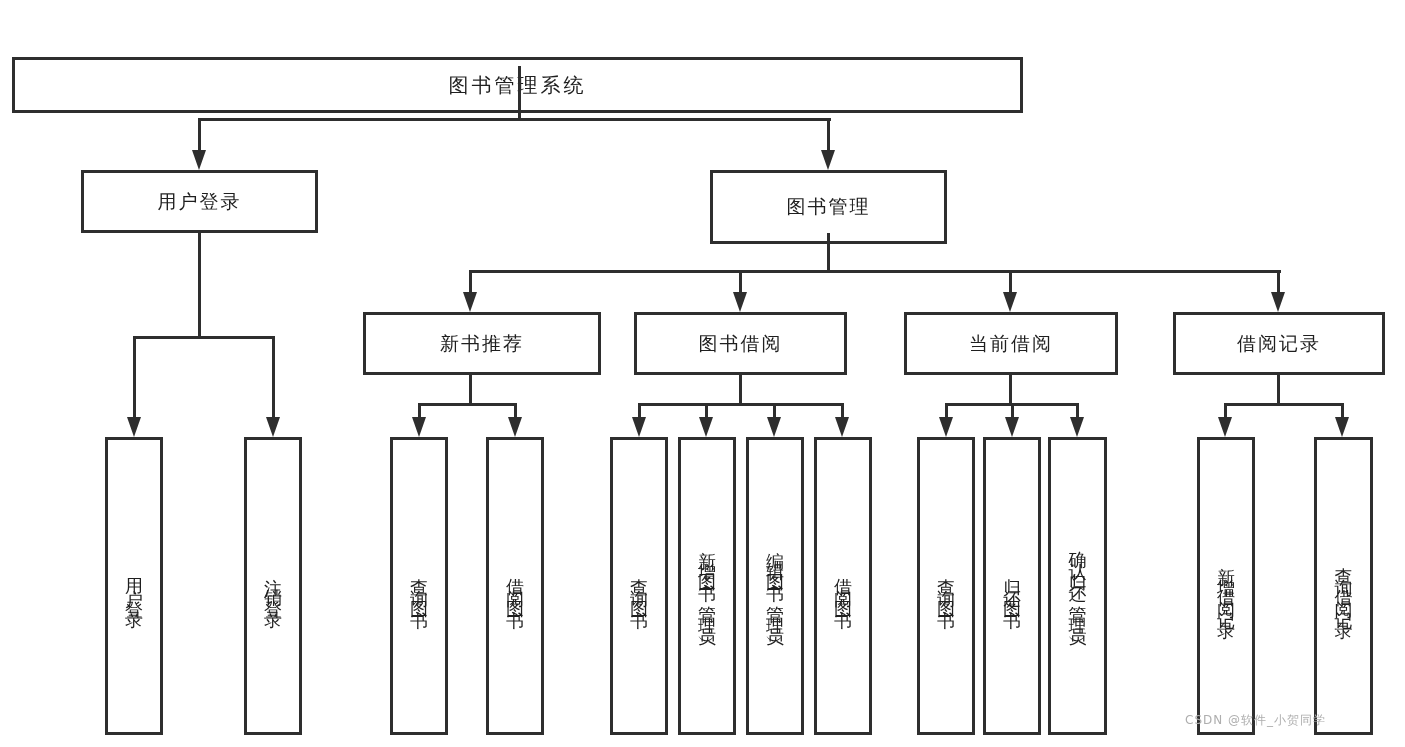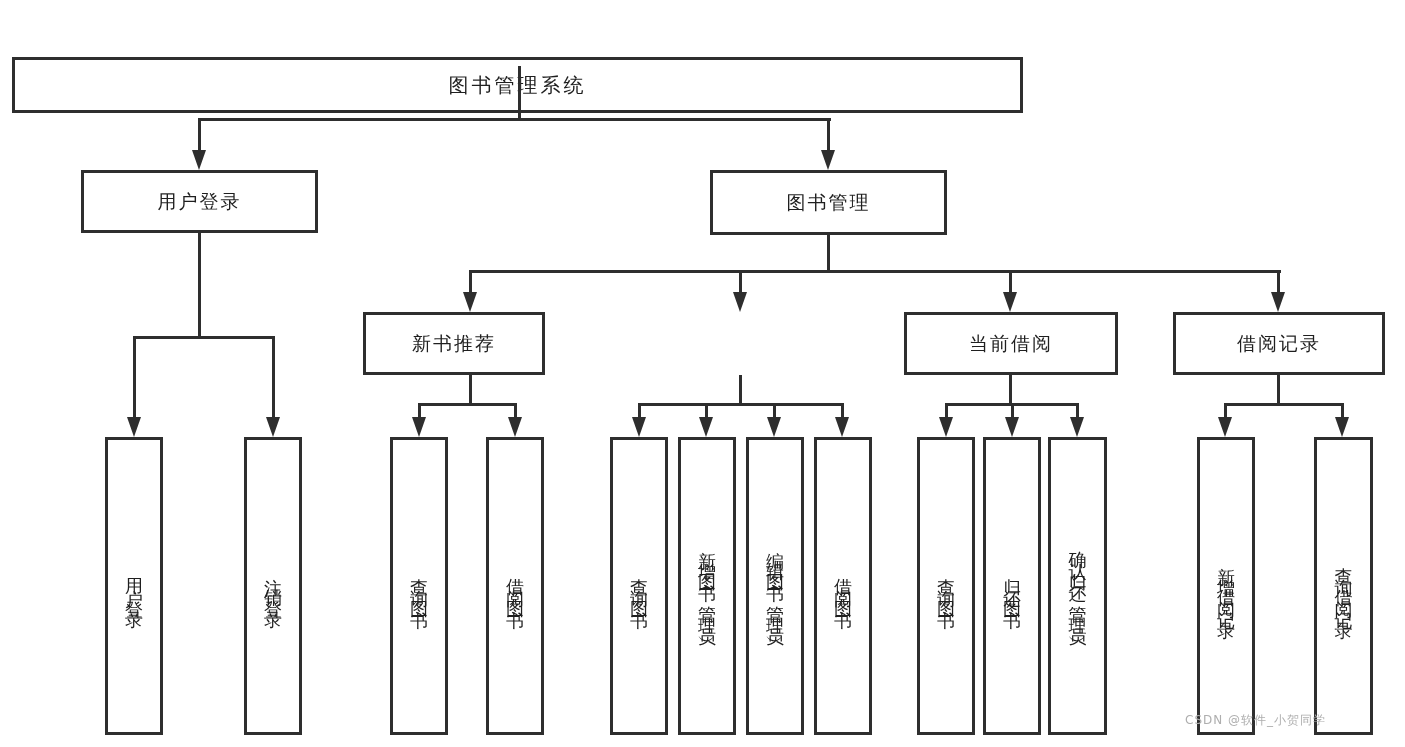--- a/index.html
+++ b/index.html
@@ -63,21 +63,21 @@
   <div class="vline" style="left:518px;top:66px;height:54px;"></div>
   <div class="hline" style="left:198px;top:118px;width:633px;"></div>
   <div class="vline" style="left:198px;top:118px;height:34px;"></div>
   <div class="arrowhead" style="left:192px;top:150px;"></div>
   <div class="vline" style="left:827px;top:118px;height:34px;"></div>
   <div class="arrowhead" style="left:821px;top:150px;"></div>
 
   <div class="box" style="left:81px;top:170px;width:237px;height:63px;">
     <span>用户登录</span>
   </div>
-  <div class="box" style="left:710px;top:170px;width:237px;height:65px;">
+  <div class="box" style="left:710px;top:170px;width:237px;height:74px;">
     <span>图书管理</span>
   </div>
 
   <div class="vline" style="left:198px;top:233px;height:106px;"></div>
   <div class="hline" style="left:133px;top:336px;width:142px;"></div>
   <div class="vline" style="left:133px;top:336px;height:83px;"></div>
   <div class="arrowhead" style="left:127px;top:417px;"></div>
   <div class="vline" style="left:272px;top:336px;height:83px;"></div>
   <div class="arrowhead" style="left:266px;top:417px;"></div>
 
@@ -85,22 +85,25 @@
   <div class="hline" style="left:469px;top:270px;width:812px;"></div>
   <div class="vline" style="left:469px;top:270px;height:26px;"></div>
   <div class="arrowhead" style="left:463px;top:292px;"></div>
   <div class="vline" style="left:739px;top:270px;height:26px;"></div>
   <div class="arrowhead" style="left:733px;top:292px;"></div>
   <div class="vline" style="left:1009px;top:270px;height:26px;"></div>
   <div class="arrowhead" style="left:1003px;top:292px;"></div>
   <div class="vline" style="left:1277px;top:270px;height:26px;"></div>
   <div class="arrowhead" style="left:1271px;top:292px;"></div>
 
-  <div class="box" style="left:363px;top:312px;width:182px;height:63px;">
+  <div class="box" style="left:363px;top:312px;width:238px;height:63px;">
     <span>新书推荐</span>
+  </div>
+  <div class="box" style="left:634px;top:312px;width:213px;height:63px;">
+    <span>图书借阅</span>
   </div>
   <div class="box" style="left:904px;top:312px;width:214px;height:63px;">
     <span>当前借阅</span>
   </div>
   <div class="box" style="left:1173px;top:312px;width:212px;height:63px;">
     <span>借阅记录</span>
   </div>
 
   <div class="vline" style="left:469px;top:375px;height:31px;"></div>
   <div class="hline" style="left:418px;top:403px;width:99px;"></div>

